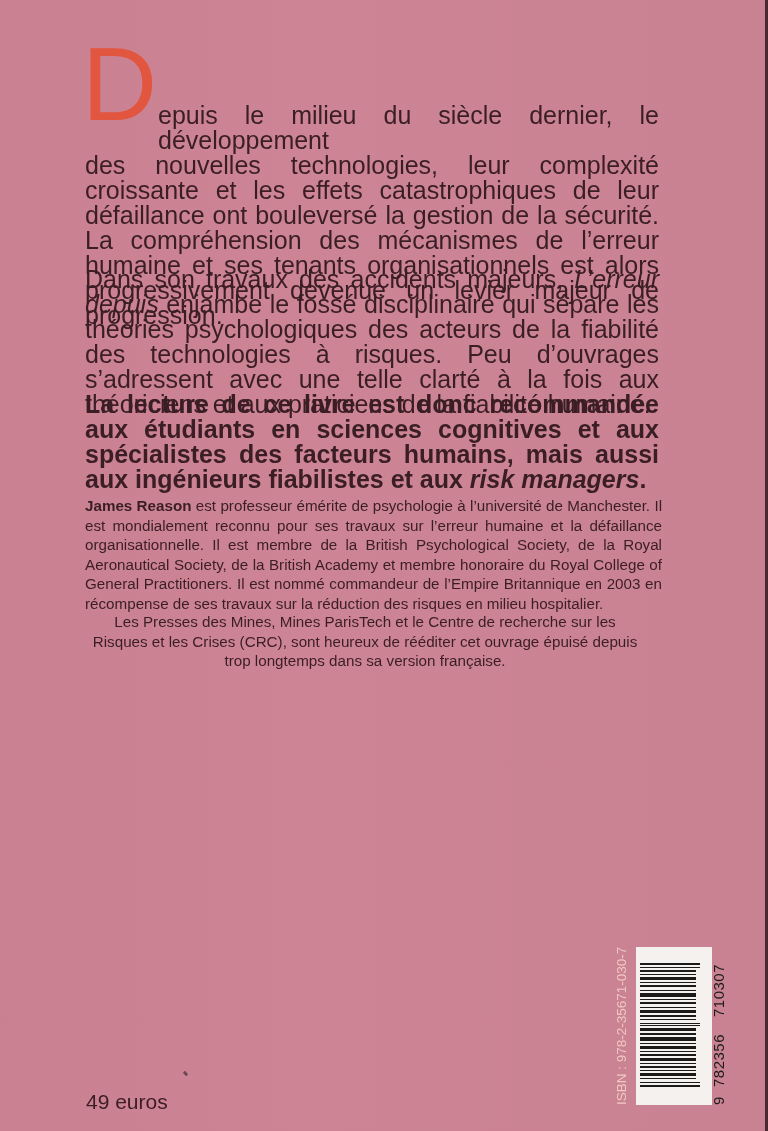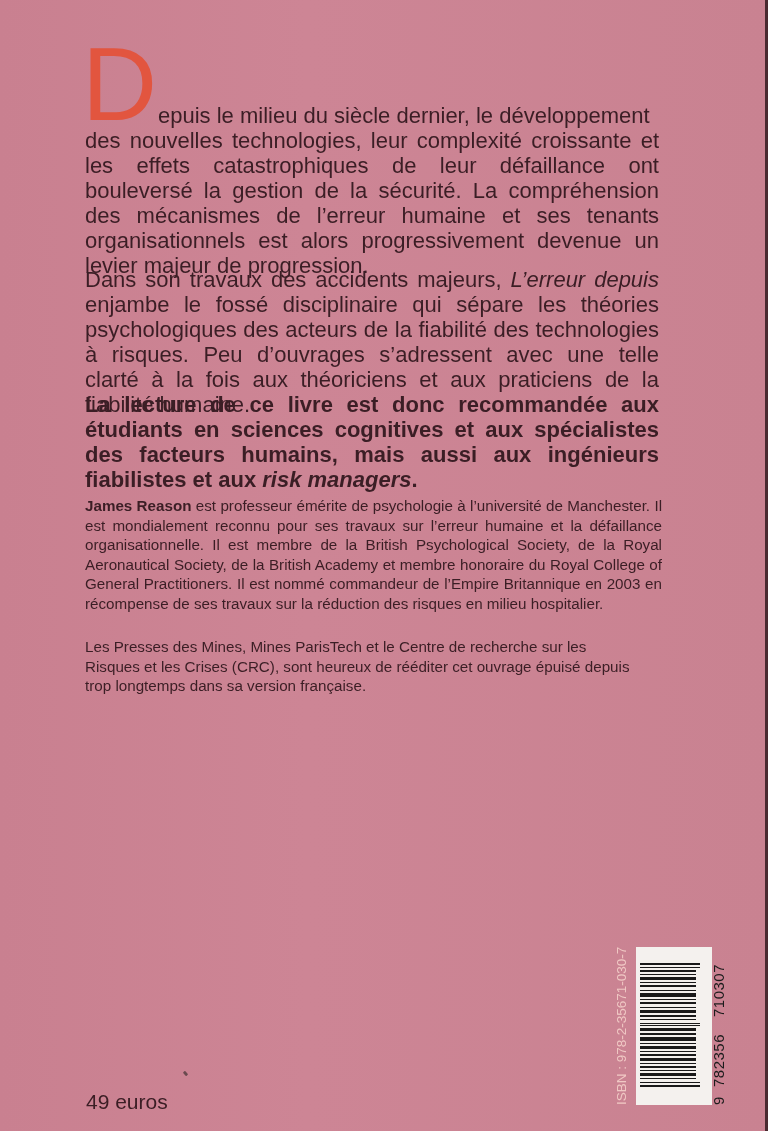--- a/index.html
+++ b/index.html
@@ -33,21 +33,21 @@
       top: 32px;
       font-size: 104px;
       line-height: 104px;
       color: #e2553f;
       font-family: "Liberation Sans", sans-serif;
     }
     .main-text {
       position: absolute;
       left: 85px;
       width: 574px;
-      font-size: 22px;
+      font-size: 25px;
       line-height: 25px;
       text-align: justify;
     }
     .main-text p {
       margin: 0;
     }
     .p1 { top: 103px; }
     .p1 .first-line {
       display: block;
       padding-left: 73px;
@@ -57,21 +57,21 @@
     .small-text {
       position: absolute;
       left: 85px;
       width: 577px;
       font-size: 15.2px;
       line-height: 19.6px;
       text-align: justify;
     }
     .small-text p { margin: 0; }
     .bio { top: 496px; }
-    .publisher { top: 637px; width: 560px; text-align: left; }
+    .publisher { top: 612px; width: 560px; text-align: center; }
     .bold { font-weight: bold; }
     .italic { font-style: italic; }
     .price {
       position: absolute;
       left: 86px;
       top: 1092px;
       font-size: 21px;
       line-height: 20px;
     }
     .barcode-wrap {

